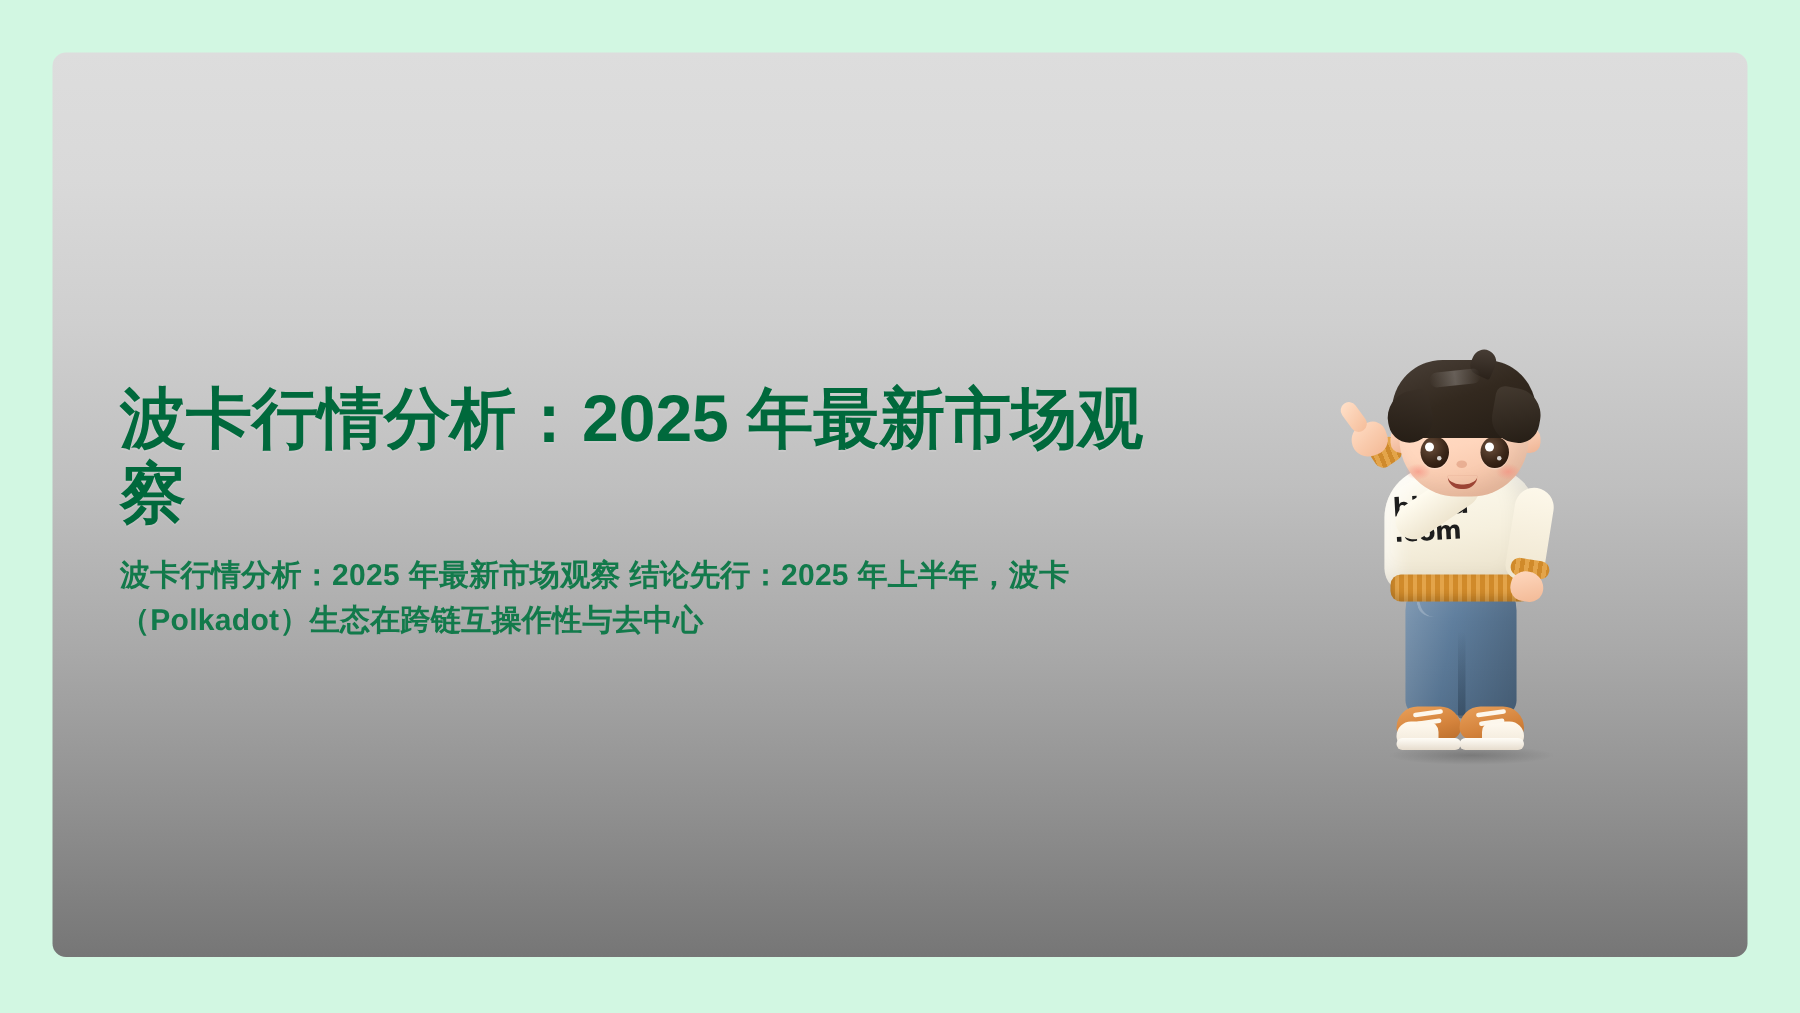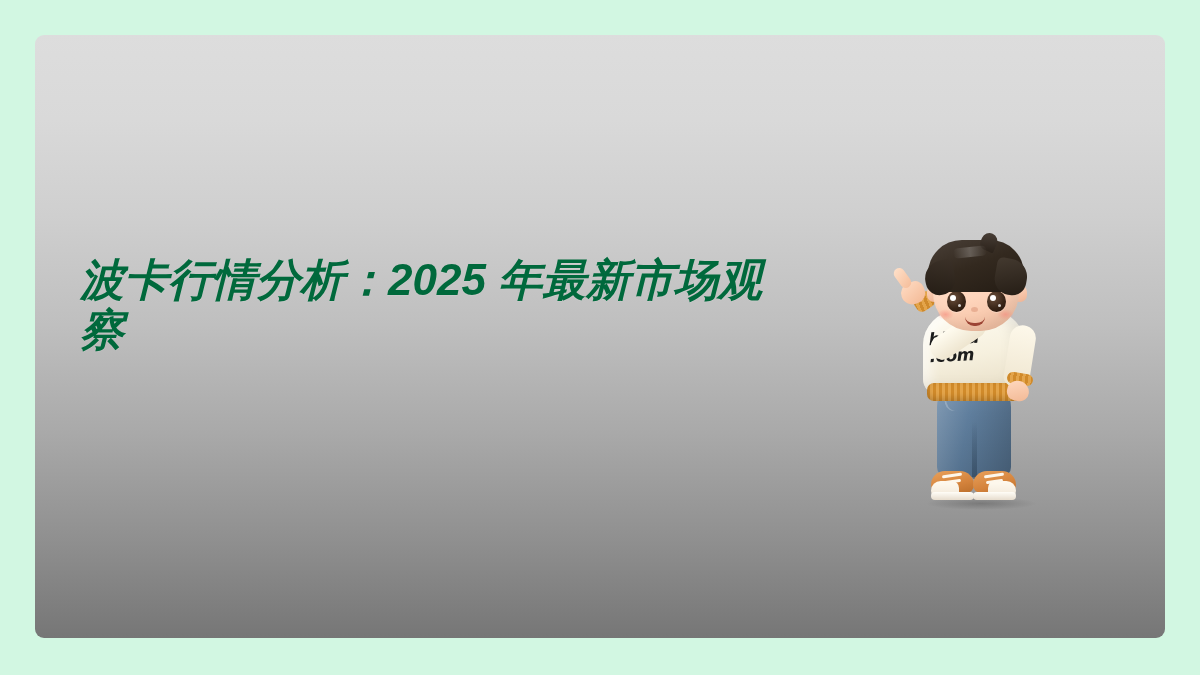--- a/index.html
+++ b/index.html
@@ -9,21 +9,20 @@
   body {
     background:#d2f7e2;
     font-family:"Liberation Sans","DejaVu Sans",sans-serif;
     position:relative;
   }
 
   
   #slide-frame{
     position:absolute; inset:0;
     background:#d2f7e2;
-    font-style:italic;
   }
   #slide-card{
     position:absolute;
     left:35px; top:35px;
     width:1130px; height:603px;
     border-radius:9px;
     background:linear-gradient(180deg,
         #dddddd 0%,
         #d9d9d9 14%,
         #cfcfcf 30%,
@@ -259,20 +258,21 @@
 </style>
 </head>
 <body>
 
 <div id="slide-frame">
 
   <div id="slide-card">
 
     <div id="text-block">
       <h1 id="slide-title">波卡行情分析：2025 年最新市场观察</h1>
+      <p id="slide-subtitle">波卡行情分析：2025 年最新市场观察 结论先行：2025 年上半年，波卡（Polkadot）生态在跨链互操作性与去中心</p>
     </div>
 
     <div id="mascot">
 
       <div class="mascot-shadow"></div>
 
       <div class="jeans"></div>
       <div class="jeans-shade"></div>
       <div class="jeans-split"></div>
       <div class="jeans-pocket"></div>

